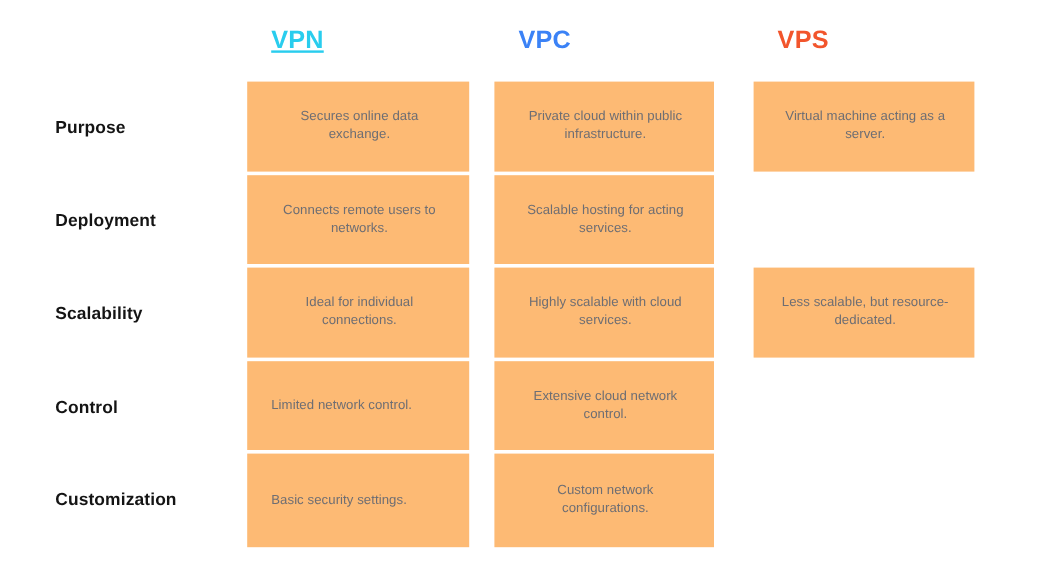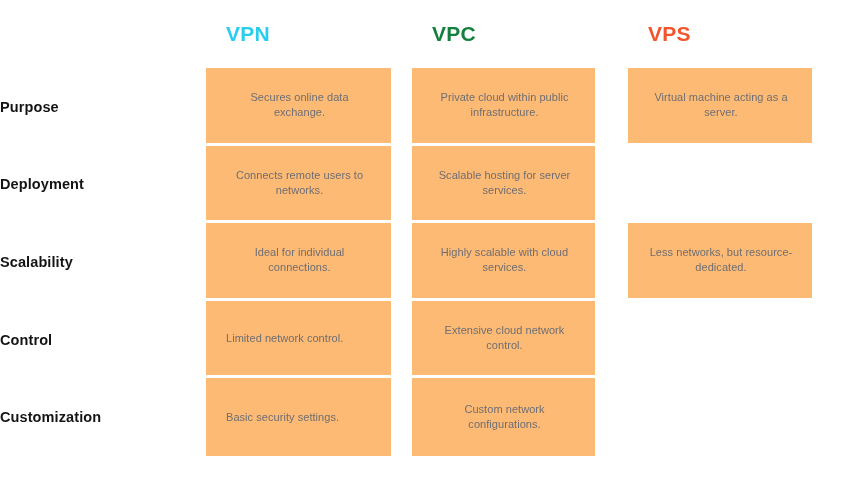--- a/index.html
+++ b/index.html
@@ -34,29 +34,30 @@
   
   .col-header {
     display: flex;
     align-items: center;
     font-size: 21px;
     font-weight: bold;
     letter-spacing: 0.2px;
     padding-left: 20px;
     box-sizing: border-box;
   }
-  .col-header.vpn { grid-column: 2; grid-row: 1; color: #29CDEE; }
-  .col-header.vpc { grid-column: 4; grid-row: 1; color: #15803d; }
+  .col-header.vpn { grid-column: 2; grid-row: 1; color: #29CDEE; text-decoration: underline; }
+  .col-header.vpc { grid-column: 4; grid-row: 1; color: #3b82f6; }
   .col-header.vps { grid-column: 6; grid-row: 1; color: #F2552C; text-align: right; }
 
   
   .row-label {
     grid-column: 1;
     display: flex;
     align-items: center;
+    padding-left: 46px;
     font-size: 14.5px;
     font-weight: bold;
     color: #141414;
     letter-spacing: 0.1px;
     box-sizing: border-box;
   }
 
   
   .cell {
     background: #fdba74;
@@ -91,26 +92,26 @@
     <div class="col-header vpc">VPC</div>
     <div class="col-header vps">VPS</div>
 
     <div class="row-label r1">Purpose</div>
     <div class="cell c1 r1">Secures online data exchange.</div>
     <div class="cell c2 r1">Private cloud within public infrastructure.</div>
     <div class="cell c3 r1">Virtual machine acting as a server.</div>
 
     <div class="row-label r2">Deployment</div>
     <div class="cell c1 r2">Connects remote users to networks.</div>
-    <div class="cell c2 r2">Scalable hosting for server services.</div>
+    <div class="cell c2 r2">Scalable hosting for acting services.</div>
 
     <div class="row-label r3">Scalability</div>
     <div class="cell c1 r3">Ideal for individual connections.</div>
     <div class="cell c2 r3">Highly scalable with cloud services.</div>
-    <div class="cell c3 r3">Less networks, but resource-dedicated.</div>
+    <div class="cell c3 r3">Less scalable, but resource-dedicated.</div>
 
     <div class="row-label r4">Control</div>
     <div class="cell c1 r4">Limited network control.</div>
     <div class="cell c2 r4">Extensive cloud network control.</div>
 
     <div class="row-label r5">Customization</div>
     <div class="cell c1 r5">Basic security settings.</div>
     <div class="cell c2 r5">Custom network configurations.</div>
 
   </div>

